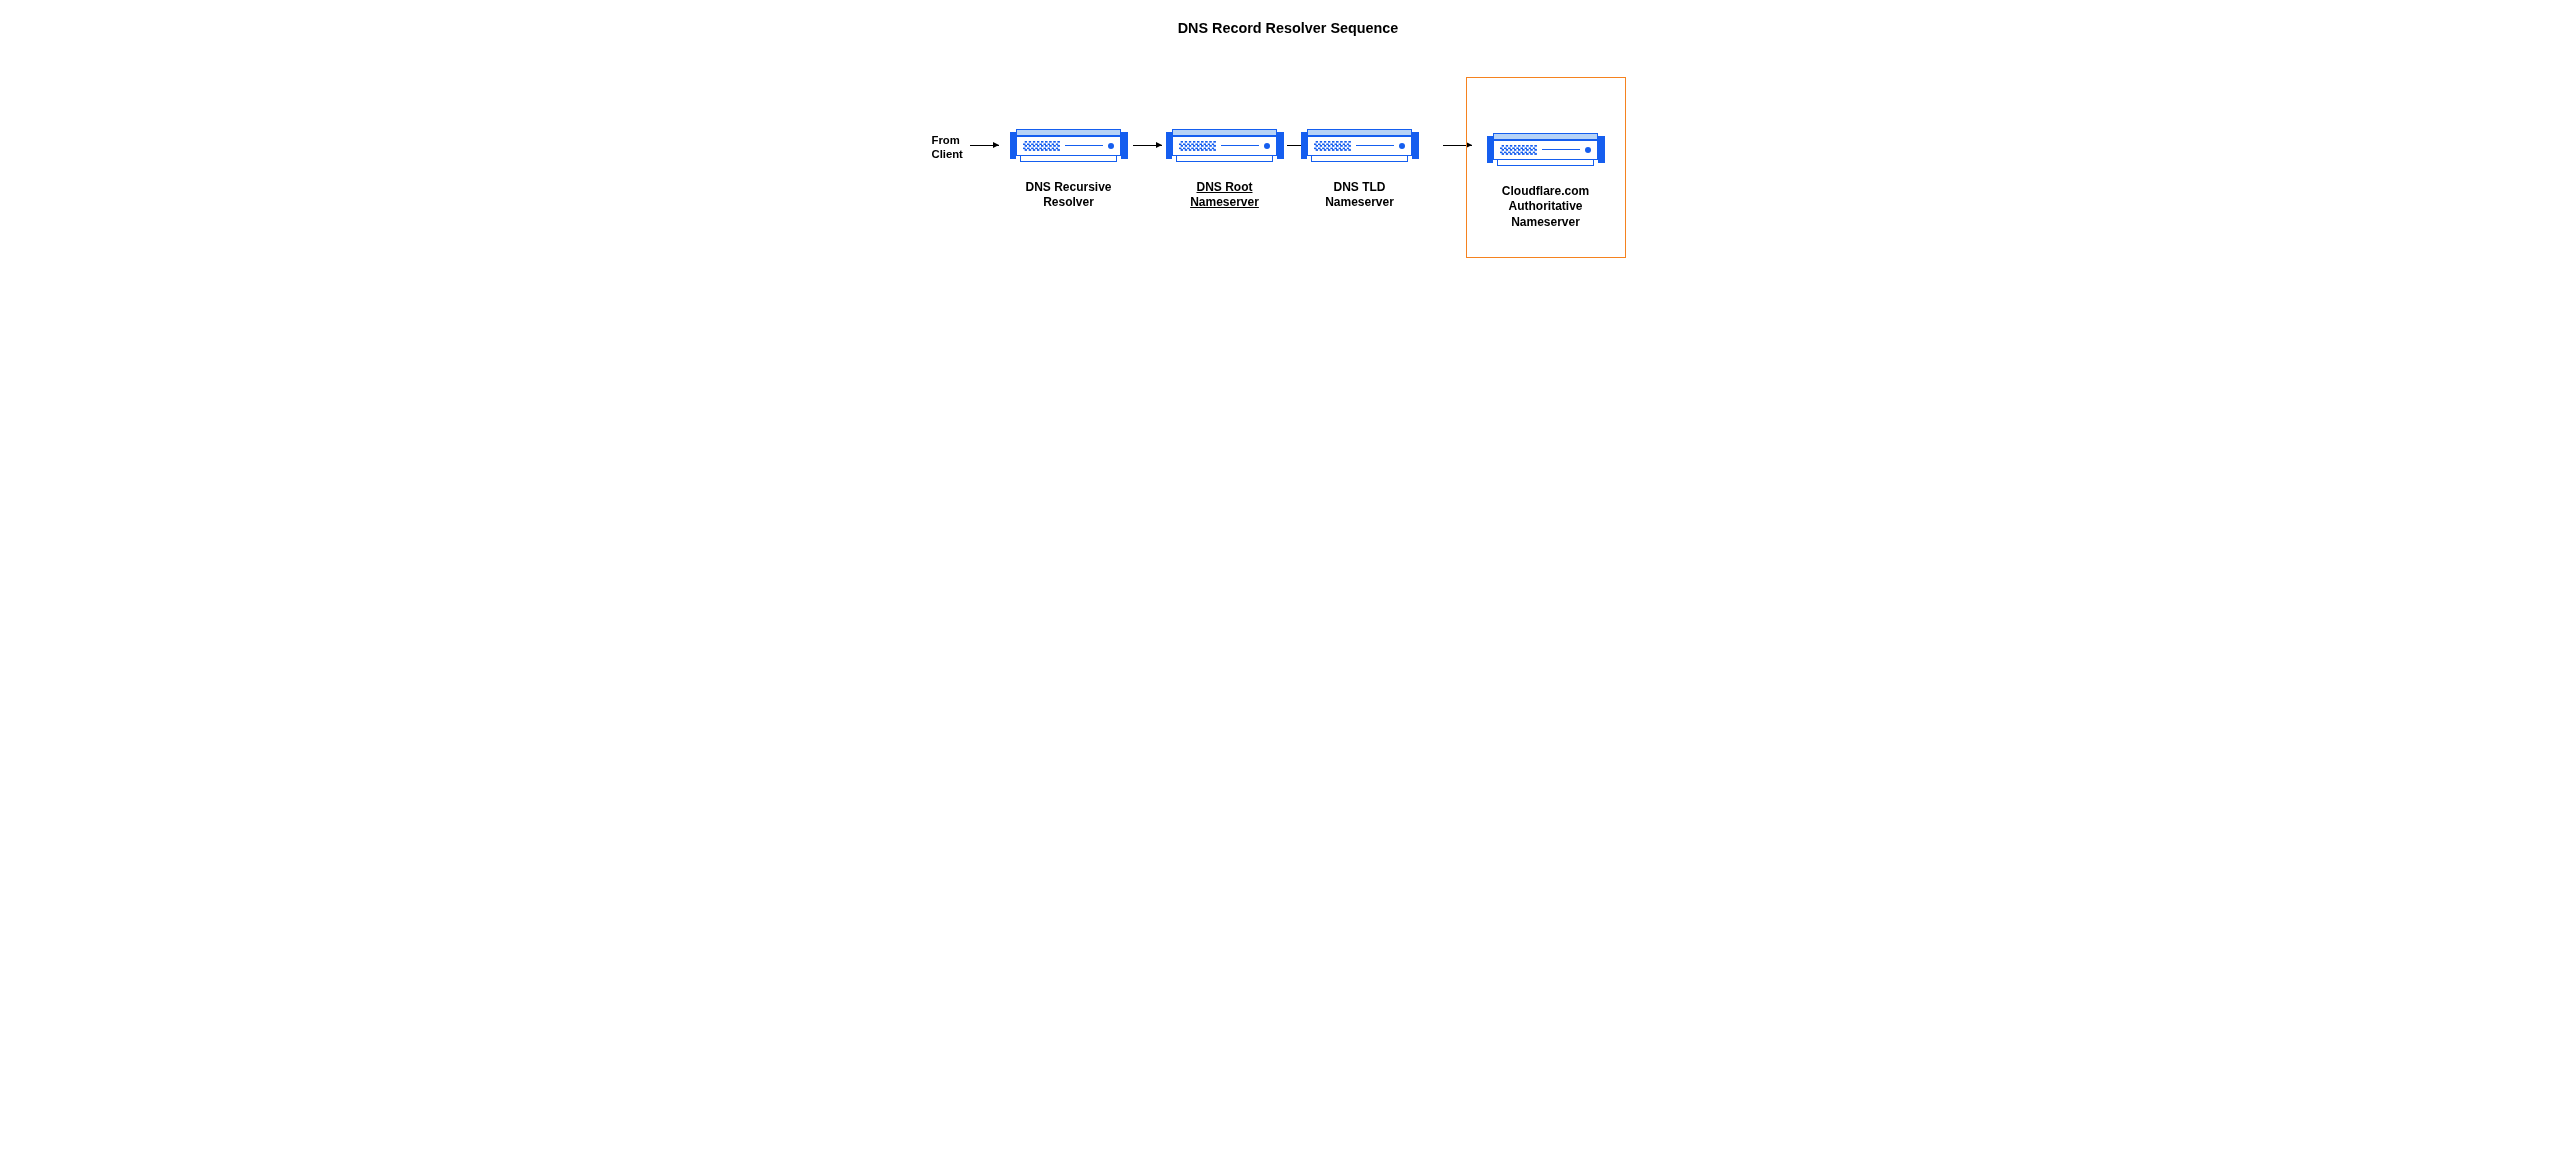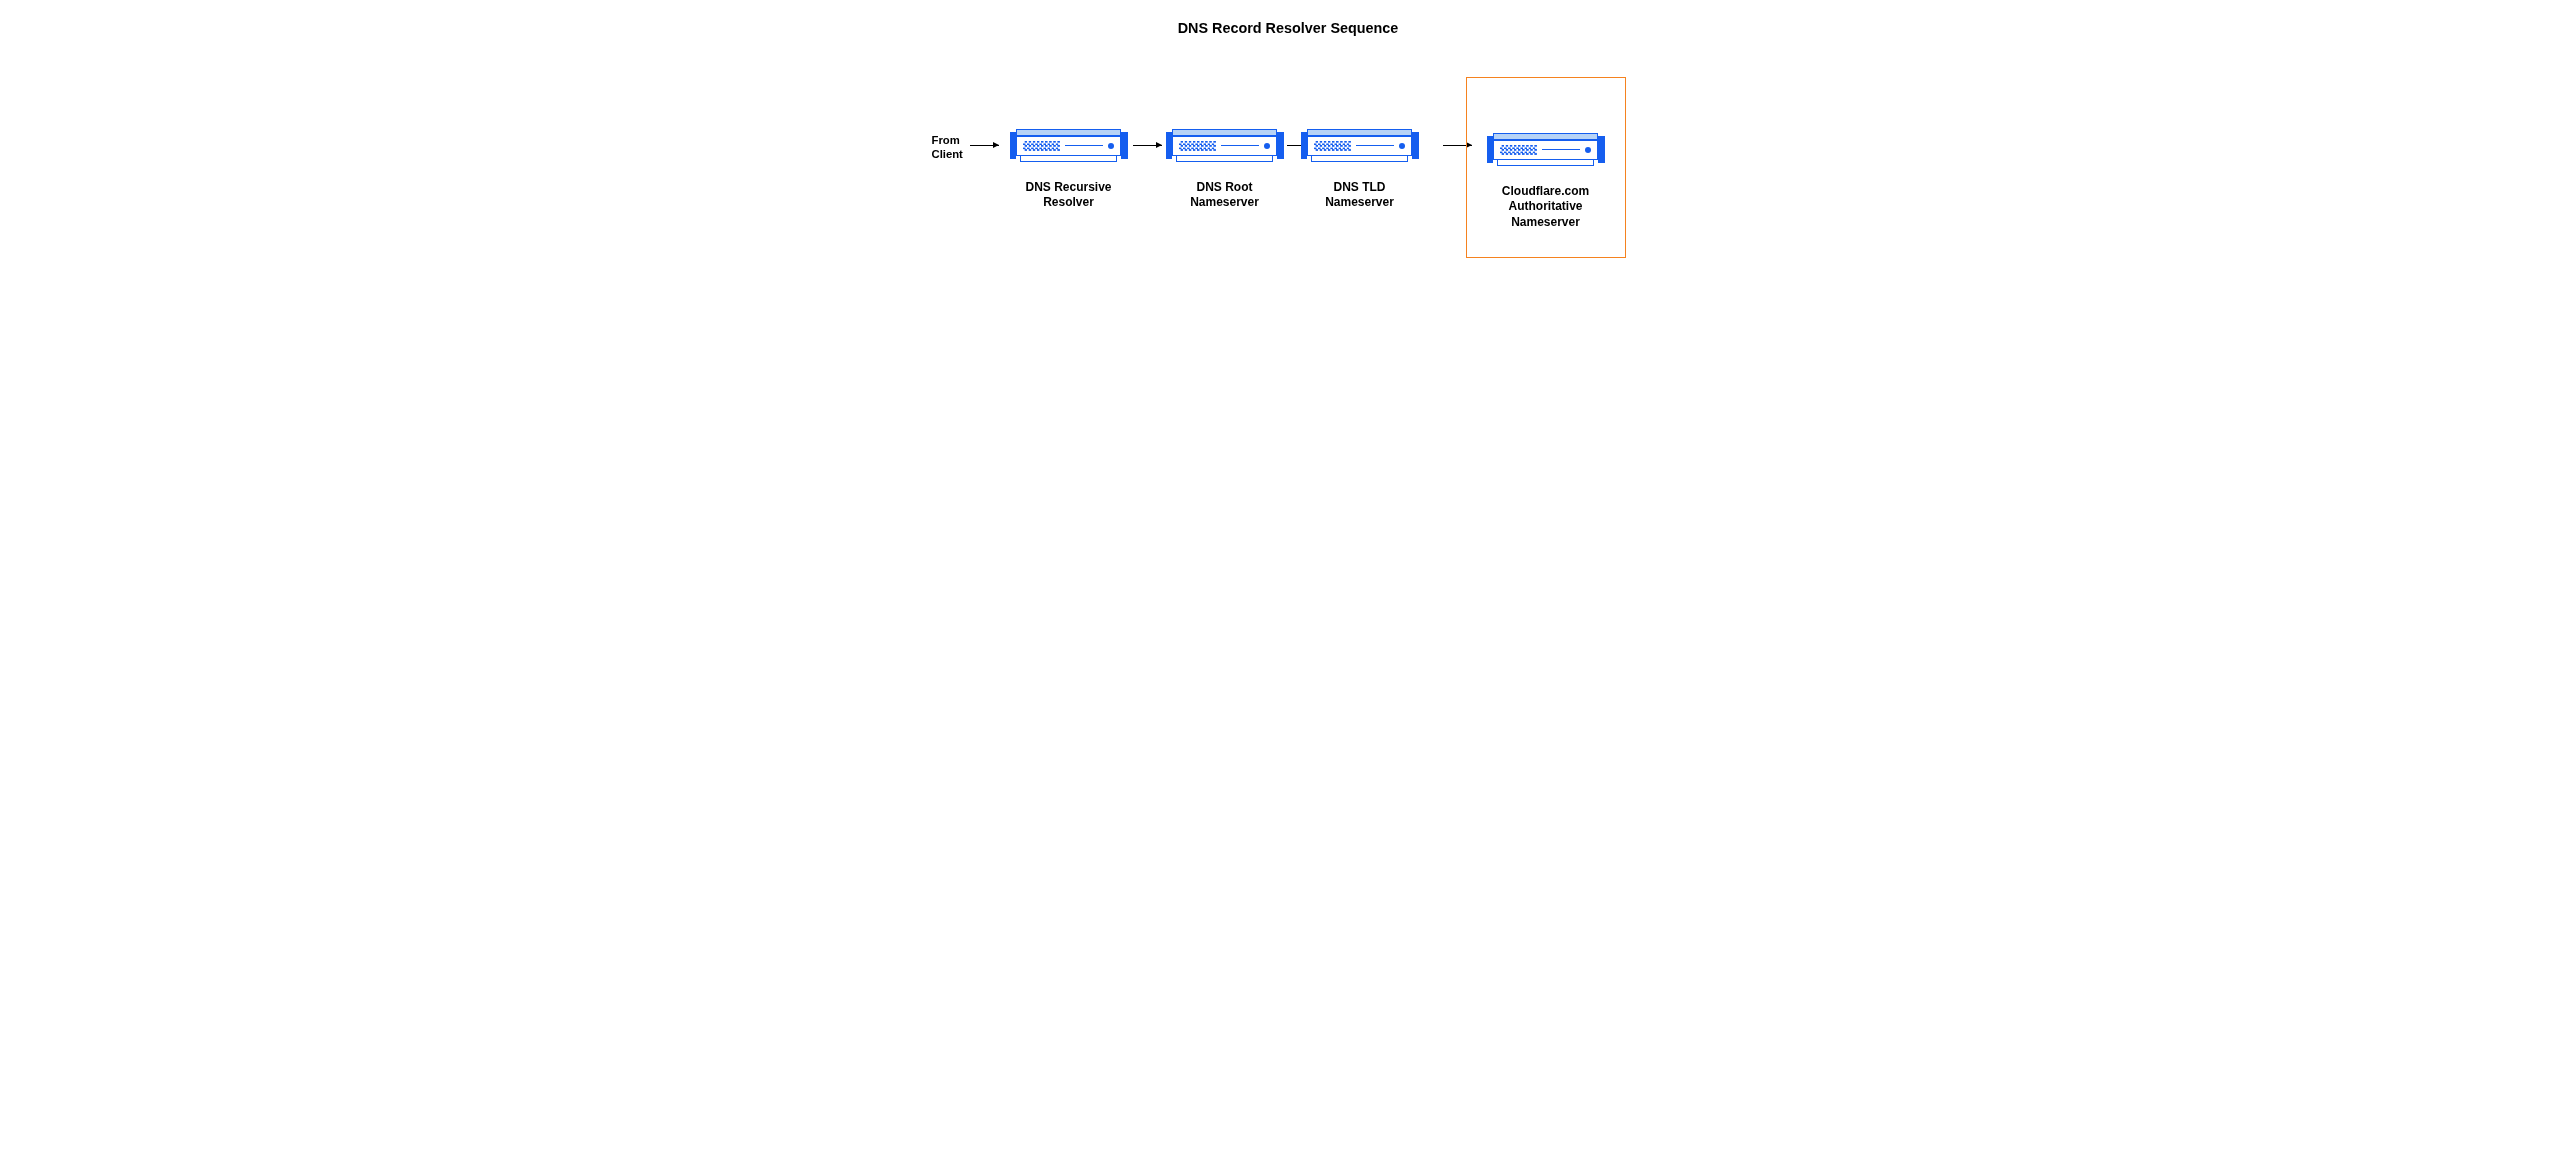--- a/index.html
+++ b/index.html
@@ -58,21 +58,21 @@
   .arrow.a2 { left: 388px; width: 29px; }
   .arrow.a3 { left: 544px; width: 29px; }
 
   
   .node {
     position: absolute;
     width: 124px;
     text-align: center;
   }
   .node.n1 { left: 108px; top: 129px; }
-  .node.n2 { left: 264px; top: 129px; }
+  .node.n2 { left: 264px; top: 129px; text-decoration: underline; }
   .node.n3 { left: 399px; top: 129px; }
   .node.n4 { left: 585px; top: 133px; }
 
   .node-label {
     margin-top: 17.5px;
     font-size: 12px;
     font-weight: 600;
     line-height: 1.3;
   }
 

